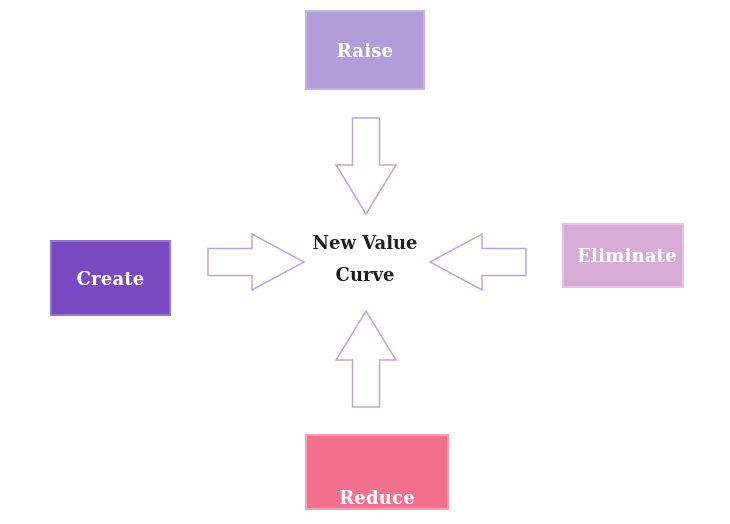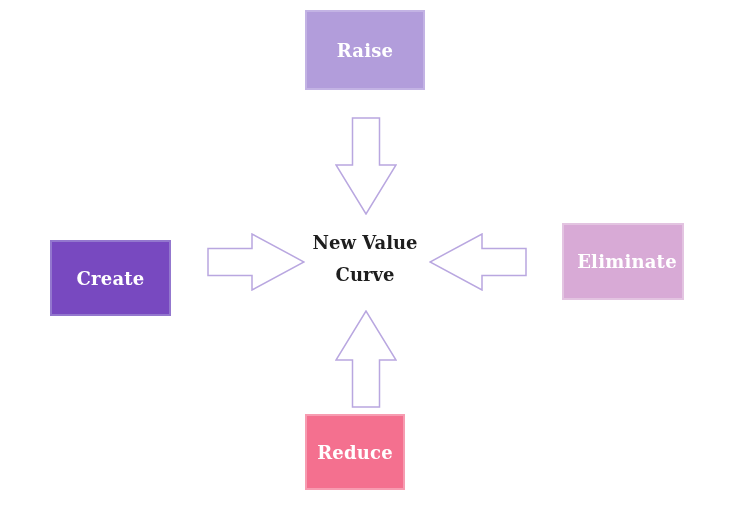--- a/index.html
+++ b/index.html
@@ -20,22 +20,22 @@
     display: flex;
     align-items: center;
     justify-content: center;
     border: 2px solid transparent;
     font-weight: bold;
     font-size: 18px;
     letter-spacing: 0.2px;
   }
   .box-raise     { left: 305px; top: 10px;  width: 120px; height: 80px; }
   .box-create    { left: 50px;  top: 240px; width: 121px; height: 76px; }
-  .box-eliminate { left: 562px; top: 223px; width: 122px; height: 77px; padding-left: 8px; }
-  .box-reduce    { left: 305px; top: 414px; width: 100px; height: 76px; }
+  .box-eliminate { left: 562px; top: 223px; width: 122px; height: 65px; padding-left: 8px; }
+  .box-reduce    { left: 305px; top: 434px; width: 144px; height: 76px; align-items: flex-end; }
   .center-label {
     position: absolute;
     left: 310px; top: 228px;
     width: 110px; height: 62px;
     display: flex;
     align-items: center;
     justify-content: center;
     text-align: center;
     font-weight: 600;
     font-size: 18px;

